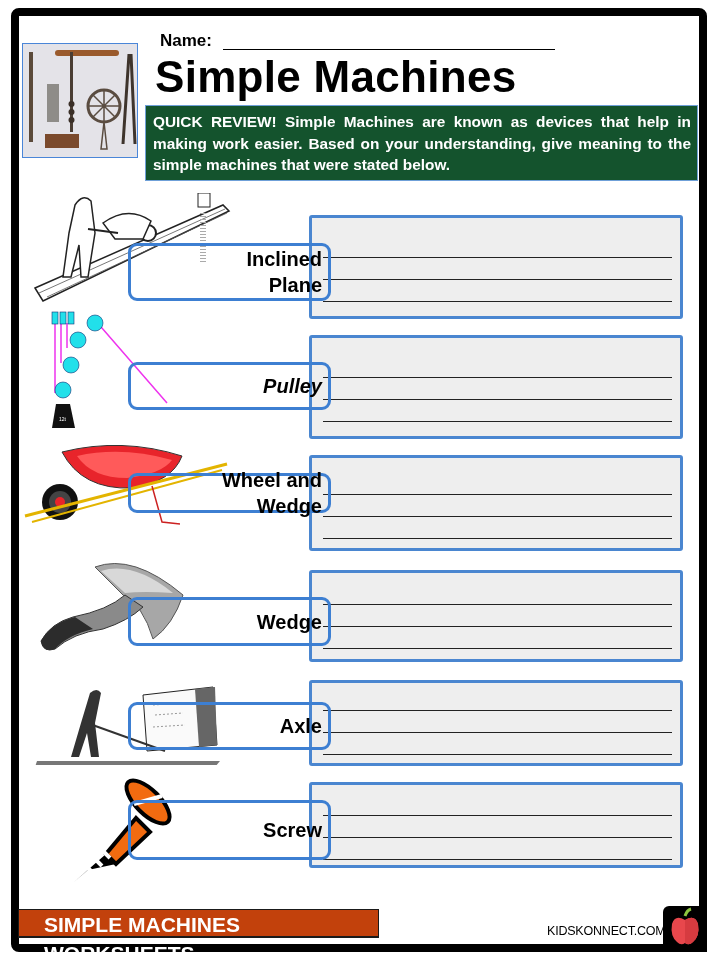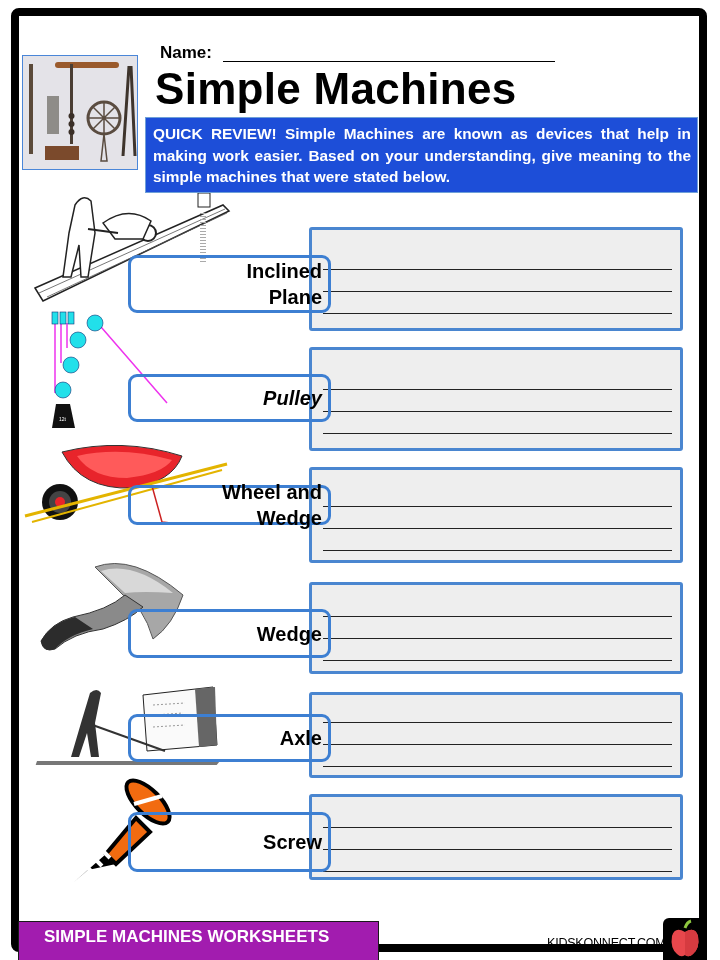--- a/index.html
+++ b/index.html
@@ -1,28 +1,28 @@
 <!DOCTYPE html>
 <html><head>
 <meta charset="utf-8">
 <style>
   html, body { margin:0; padding:0; background:#ffffff; }
   body { width:720px; height:960px; position:relative; overflow:hidden; font-family:"Liberation Sans", sans-serif; }
   .frame { position:absolute; left:11px; top:8px; width:680px; height:928px; border:8px solid #000; border-radius:8px; background:#fff; }
-  .abs { position:absolute;margin-top:12px; }
+  .abs { position:absolute; }
   .photo { left:22px; top:43px; width:114px; height:113px; border:1.5px solid #4a86d8; background:#e3e2e6; overflow:hidden; }
   .name-label { left:160px; top:31px; font-size:17px; font-weight:bold; color:#000; }
   .name-line { left:223px; top:49px; width:332px; height:0; border-bottom:1.5px solid #000; }
   .title { left:155px; top:52px; font-size:44px; font-weight:bold; color:#000; letter-spacing:0.3px; }
-  .review { left:145px; top:105px; width:538px; height:65px; background:#1d4ed8; border:1px solid #6fa0d8; color:#fff; font-weight:bold; font-size:15.4px; line-height:21.5px; padding:5px 6px 4px 7px; text-align:justify; text-align-last:left; }
+  .review { left:145px; top:105px; width:538px; height:65px; background:#14532d; border:1px solid #6fa0d8; color:#fff; font-weight:bold; font-size:15.4px; line-height:21.5px; padding:5px 6px 4px 7px; text-align:justify; text-align-last:left; }
   .answer { left:309px; width:368px; background:#eeeeee; border:3px solid #4a86d0; border-radius:3px; }
   .answer .line { position:absolute; left:11px; right:8px; height:0; border-bottom:1.5px solid #222; }
   .label { left:128px; width:203px; border:3px solid #3d7fd2; border-radius:9px; background:transparent; font-weight:bold; font-size:20px; color:#000; text-align:right; padding-right:6px; box-sizing:border-box; display:flex; flex-direction:column; justify-content:center; align-items:flex-end; line-height:26px;padding-left:36px; }
   .illus { position:absolute; }
-  .footer-bar { left:18px; top:909px; width:361px; height:45px; background:#a21caf; border:1.5px solid #1a1a1a; border-bottom-width:2px; color:#fff; font-weight:bold; font-size:17px; line-height:29px; padding-left:25px; box-sizing:border-box; }
+  .footer-bar { left:18px; top:909px; width:361px; height:29px; background:#c2410c; border:1.5px solid #1a1a1a; border-bottom-width:2px; color:#fff; font-weight:bold; font-size:21px; line-height:29px; padding-left:25px; box-sizing:border-box; }
   .footer-site { left:547px; top:924px; font-size:12.5px; color:#000; letter-spacing:-0.2px; }
   .apple-tab { left:663px; top:906px; width:44px; height:46px; background:#000; border-top-left-radius:6px; }
 </style>
 </head>
 <body>
 
 <div class="frame"></div>
 
 <div class="abs photo">
   <svg width="114" height="113" viewBox="0 0 114 113">

